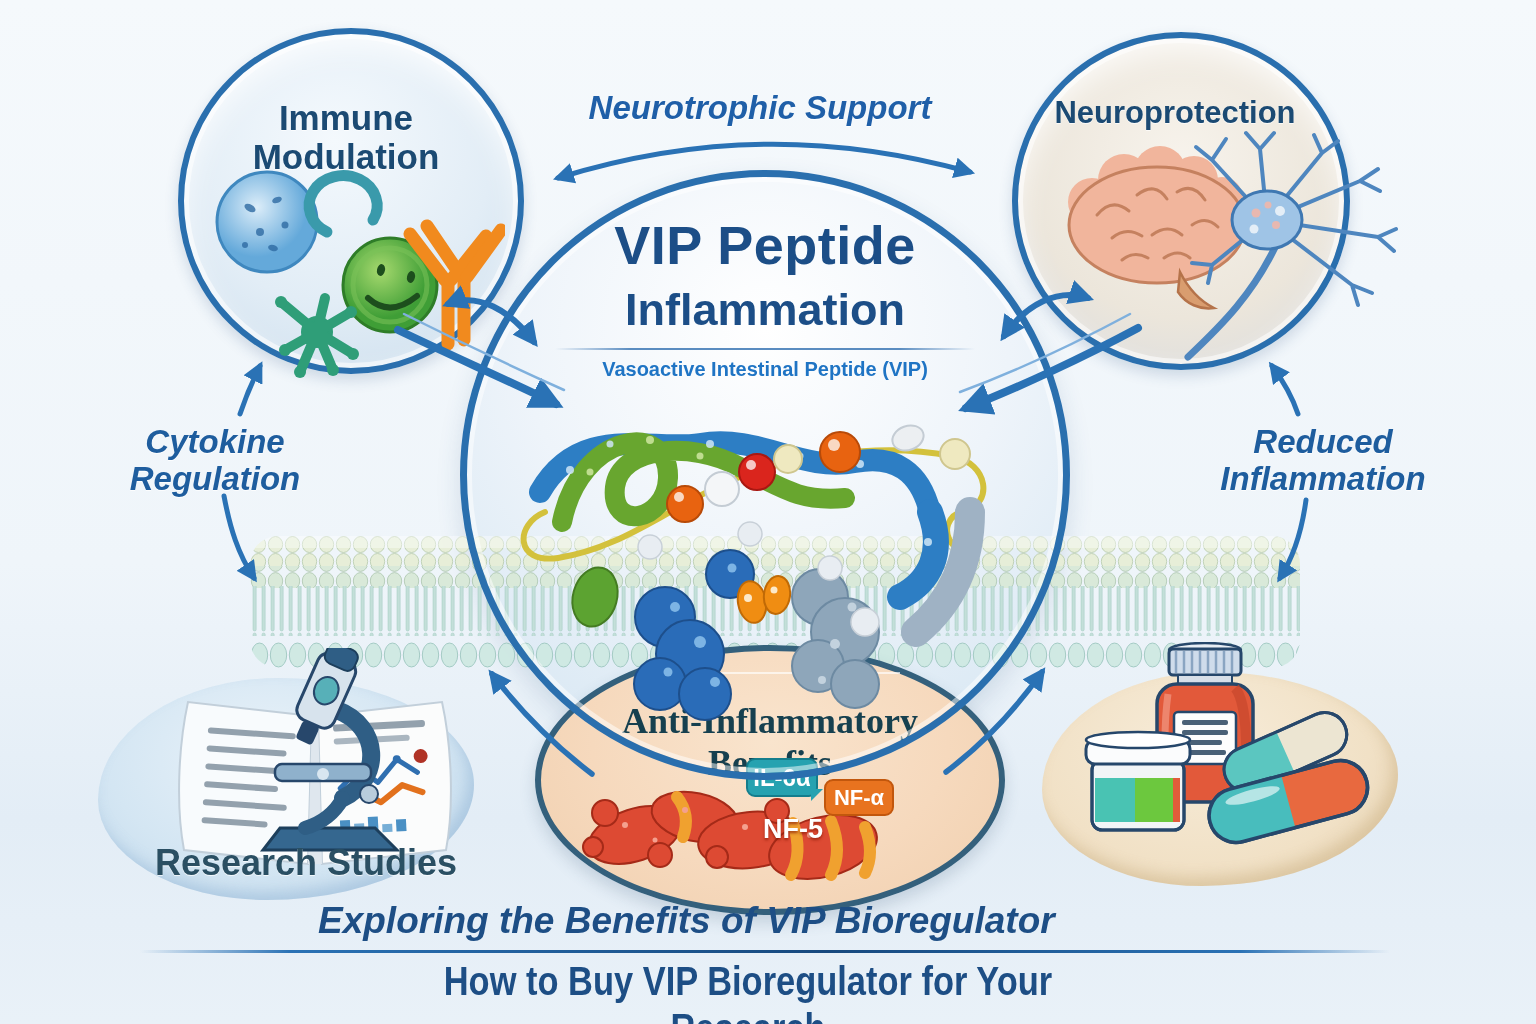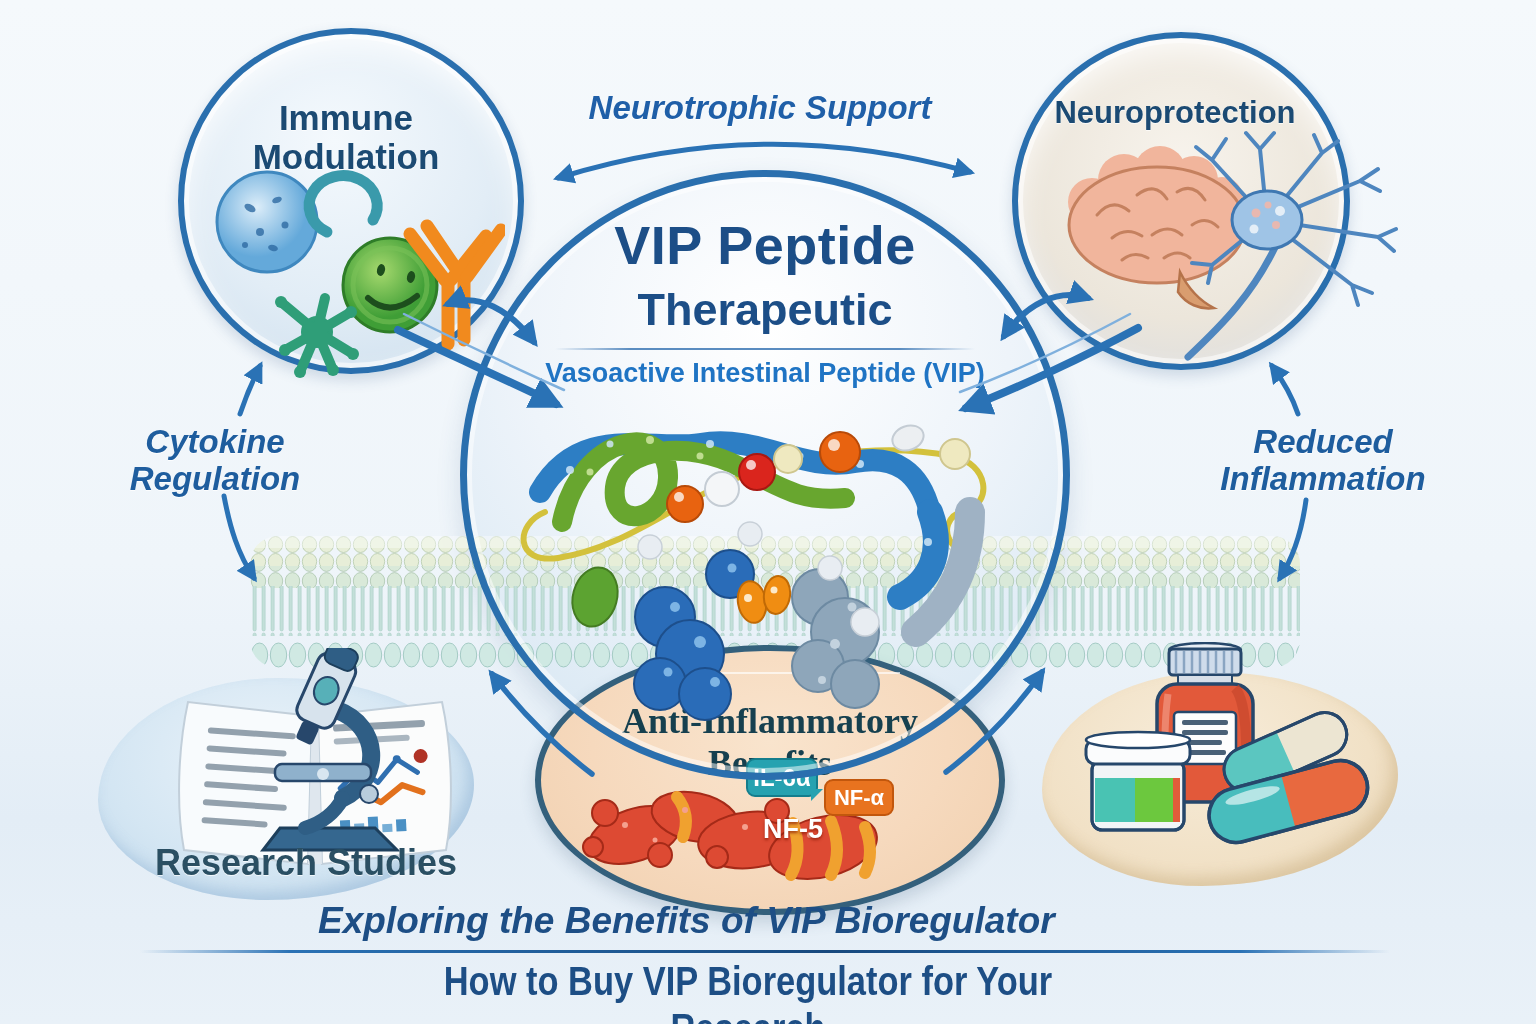--- a/index.html
+++ b/index.html
@@ -29,21 +29,21 @@
     color:#1b4a73;font-weight:bold;text-align:center;line-height:1.1;
     text-shadow:0 1px 0 rgba(255,255,255,.7);
   }
   #immune-label{left:218px;top:65px;width:256px;font-size:35px;z-index:11;margin-top:34px;}
   #neuro-label{left:1032px;top:96px;width:286px;font-size:31px;z-index:11;}
   
   #center-title{left:510px;top:214px;width:510px;text-align:center;font-size:54px;font-weight:bold;color:#1c4e87;z-index:12;letter-spacing:.5px;}
   #center-subtitle{left:510px;top:284px;width:510px;text-align:center;font-size:45px;font-weight:bold;color:#1c4e87;z-index:12;}
   #center-divider{left:555px;top:348px;width:420px;height:2px;z-index:12;
     background:linear-gradient(90deg,rgba(90,140,190,0),#5a8cc0 18%,#5a8cc0 82%,rgba(90,140,190,0));}
-  #center-tagline{left:505px;top:358px;width:520px;text-align:center;font-size:27px;font-weight:bold;color:#1f74c4;z-index:12;}
+  #center-tagline{left:505px;top:358px;width:520px;text-align:center;font-size:20px;font-weight:bold;color:#1f74c4;z-index:12;}
   
   .flow-label{font-style:italic;font-weight:bold;color:#1e5d9e;text-align:center;line-height:1.12;z-index:30;
     text-shadow:0 1px 0 rgba(255,255,255,.8);}
   #neurotrophic-label{left:540px;top:90px;width:440px;font-size:33px;color:#1f5fa8;}
   #cytokine-label{left:105px;top:424px;width:220px;font-size:33px;}
   #reduced-label{left:1198px;top:424px;width:250px;font-size:33px;}
   
   #anti-ellipse{left:535px;top:645px;width:470px;height:270px;border-radius:50%;z-index:5;
     background:radial-gradient(ellipse at 50% 35%,#f9e4cd 0%,#f6d9bd 55%,#f0cfae 100%);
     border:6px solid #34607c;box-sizing:border-box;
@@ -114,21 +114,21 @@
       <rect x="0" y="0" width="1050" height="12" fill="rgba(255,255,255,0.4)"></rect>
     </g>
   </svg>
 
   <div class="abs" id="anti-ellipse"></div>
   <div class="abs" id="anti-topline"></div>
 
   <div class="abs" id="center-circle-ring"></div>
 
   <div class="abs" id="center-title">VIP Peptide</div>
-  <div class="abs" id="center-subtitle">Therapeutic</div>
+  <div class="abs" id="center-subtitle">Inflammation</div>
   <div class="abs" id="center-divider"></div>
   <div class="abs" id="center-tagline">Vasoactive Intestinal Peptide (VIP)</div>
 
   <svg class="abs" style="left:500px;top:392px;z-index:15" width="540" height="330" viewBox="0 0 540 330">
 
     <path d="M 45,120 C 15,132 14,172 58,166 C 110,158 150,130 185,112 C 230,86 270,70 335,62 C 380,56 420,58 452,64 C 490,72 492,112 466,118 C 448,122 440,140 455,155" fill="none" stroke="#d3c13c" stroke-width="6" stroke-linecap="round"></path>
 
     <path d="M 40,100 C 80,30 150,60 200,52 C 260,42 300,80 355,70 C 395,62 420,80 430,120" fill="none" stroke="#2d7ec4" stroke-width="22" stroke-linecap="round"></path>
     <path d="M 62,130 C 80,40 170,28 168,86 C 166,130 110,140 115,95 C 120,55 190,48 240,75 C 285,98 302,110 345,106" fill="none" stroke="#68a62f" stroke-width="20" stroke-linecap="round"></path>
     <path d="M 430,120 C 445,160 430,190 400,205" fill="none" stroke="#2d7ec4" stroke-width="26" stroke-linecap="round"></path>

